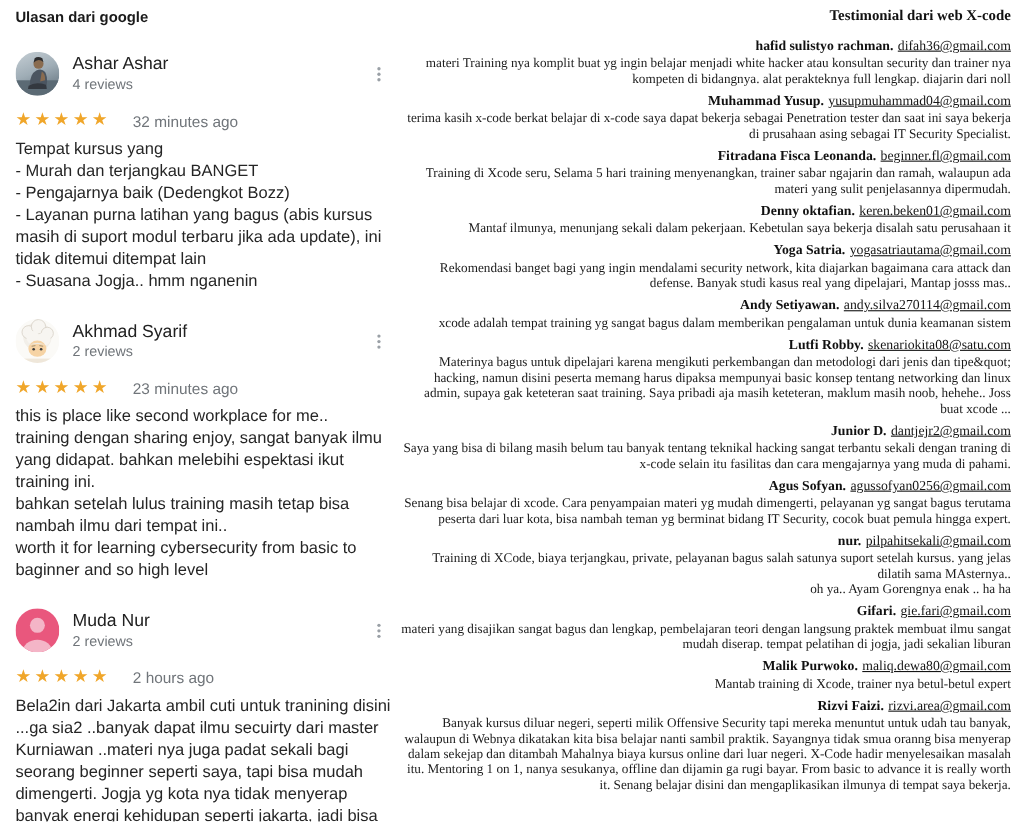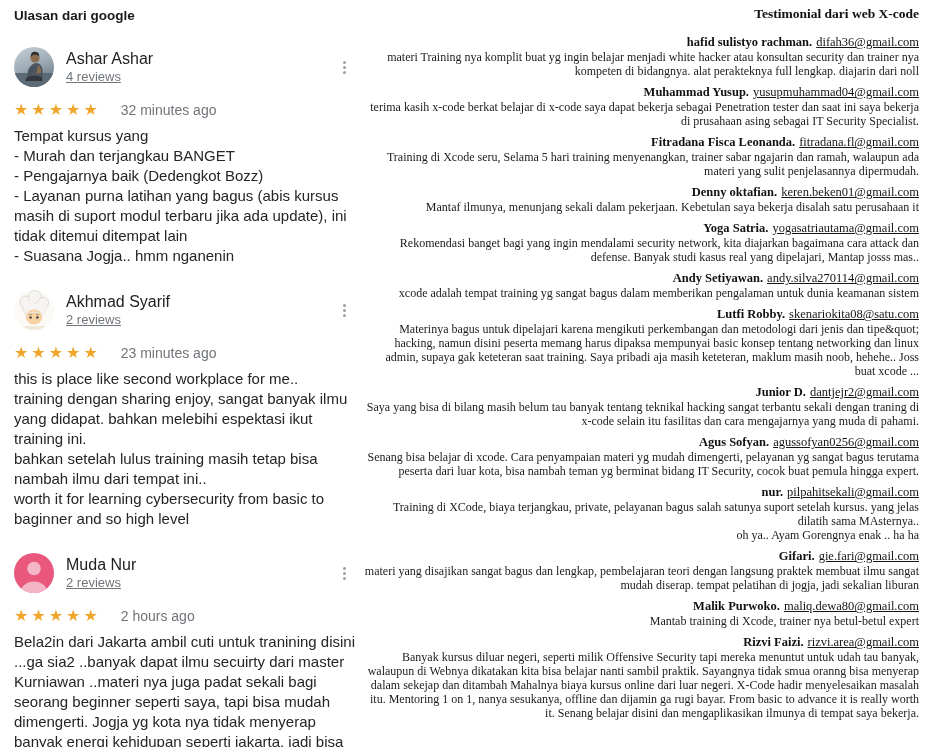--- a/index.html
+++ b/index.html
@@ -22,21 +22,21 @@
   .review { margin-top:24px; position:relative; }
   .review:first-of-type { margin-top:23px; }
   .review-header { display:flex; align-items:center; position:relative; height:40px; margin-bottom:13px; }
   .avatar {
     width:40px; height:40px; border-radius:50%; overflow:hidden;
     flex:0 0 40px; cursor:pointer;
   }
   .avatar svg { display:block; width:40px; height:40px; }
   .review-id { margin-left:12px; }
   .reviewer-name { font-size:16px; color:#212121; line-height:19px; cursor:pointer; }
-  .review-count { font-size:13px; color:#70757a; line-height:16px; margin-top:1px;text-decoration:underline; }
+  .review-count { font-size:13px; color:#70757a; line-height:16px; margin-top:1px; }
   .more-dots {
     position:absolute; right:8px; top:8px; width:14px; height:24px;
     display:flex; flex-direction:column; align-items:center; justify-content:center;
     gap:2px; cursor:pointer;
   }
   .more-dots i { width:3px; height:3px; border-radius:50%; background:#9aa0a6; display:block; }
   .review-meta { display:flex; align-items:center; margin-bottom:6px; height:20px; }
   .stars { font-size:16px; color:#f0a62a; letter-spacing:3px; line-height:20px; white-space:nowrap; }
   .review-time { font-size:14px; color:#70757a; margin-left:20px; }
   .review-text {
@@ -181,21 +181,21 @@
 
     <div class="testimonial">
       <div><span class="t-name">hafid sulistyo rachman.</span><a class="t-email">difah36@gmail.com</a></div>
       <div class="t-text">materi Training nya komplit buat yg ingin belajar menjadi white hacker atau konsultan security dan trainer nya kompeten di bidangnya. alat perakteknya full lengkap. diajarin dari noll</div>
     </div>
     <div class="testimonial">
       <div><span class="t-name">Muhammad Yusup.</span><a class="t-email">yusupmuhammad04@gmail.com</a></div>
       <div class="t-text">terima kasih x-code berkat belajar di x-code saya dapat bekerja sebagai Penetration tester dan saat ini saya bekerja di prusahaan asing sebagai IT Security Specialist.</div>
     </div>
     <div class="testimonial">
-      <div><span class="t-name">Fitradana Fisca Leonanda.</span><a class="t-email">fitradana.fl@gmail.com</a></div>
+      <div><span class="t-name">Fitradana Fisca Leonanda.</span><a class="t-email">beginner.fl@gmail.com</a></div>
       <div class="t-text">Training di Xcode seru, Selama 5 hari training menyenangkan, trainer sabar ngajarin dan ramah, walaupun ada materi yang sulit penjelasannya dipermudah.</div>
     </div>
     <div class="testimonial">
       <div><span class="t-name">Denny oktafian.</span><a class="t-email">keren.beken01@gmail.com</a></div>
       <div class="t-text">Mantaf ilmunya, menunjang sekali dalam pekerjaan. Kebetulan saya bekerja disalah satu perusahaan it</div>
     </div>
     <div class="testimonial">
       <div><span class="t-name">Yoga Satria.</span><a class="t-email">yogasatriautama@gmail.com</a></div>
       <div class="t-text">Rekomendasi banget bagi yang ingin mendalami security network, kita diajarkan bagaimana cara attack dan defense. Banyak studi kasus real yang dipelajari, Mantap josss mas..</div>
     </div>

